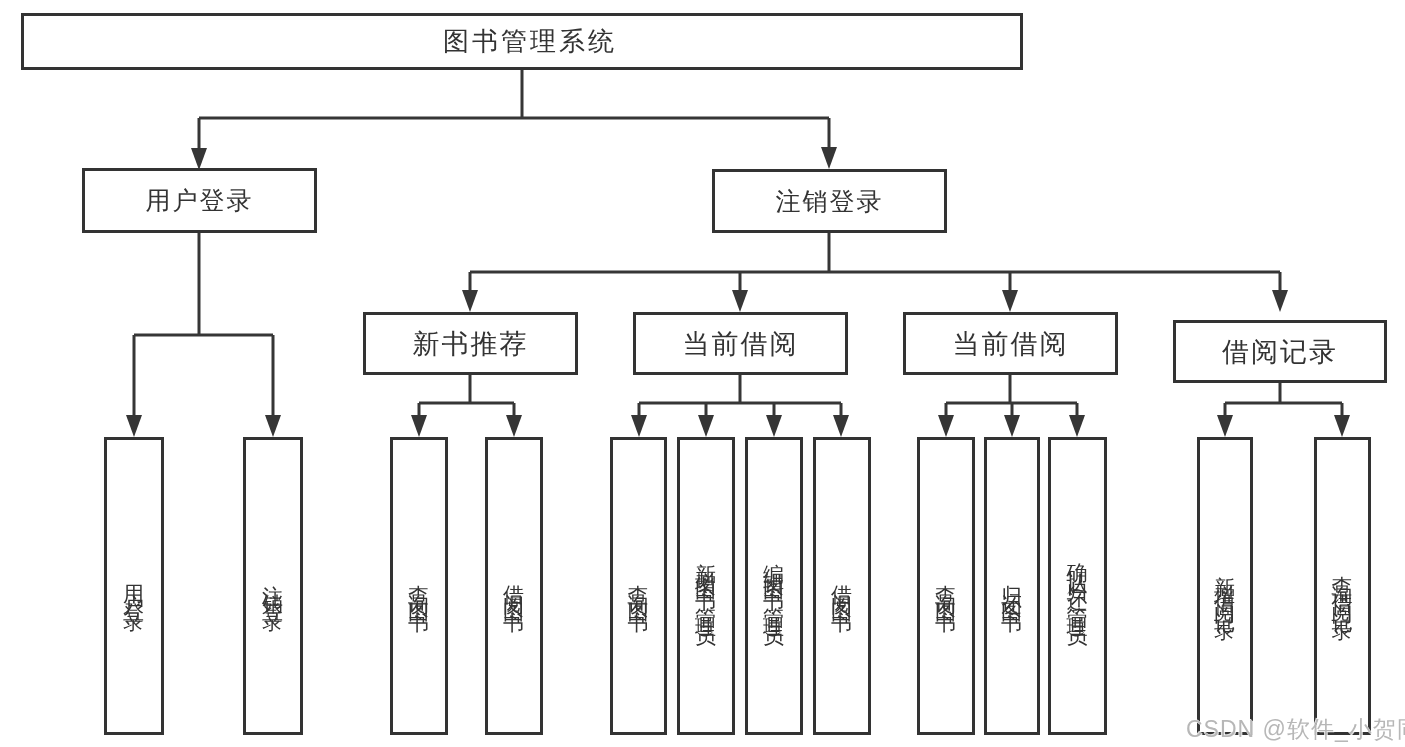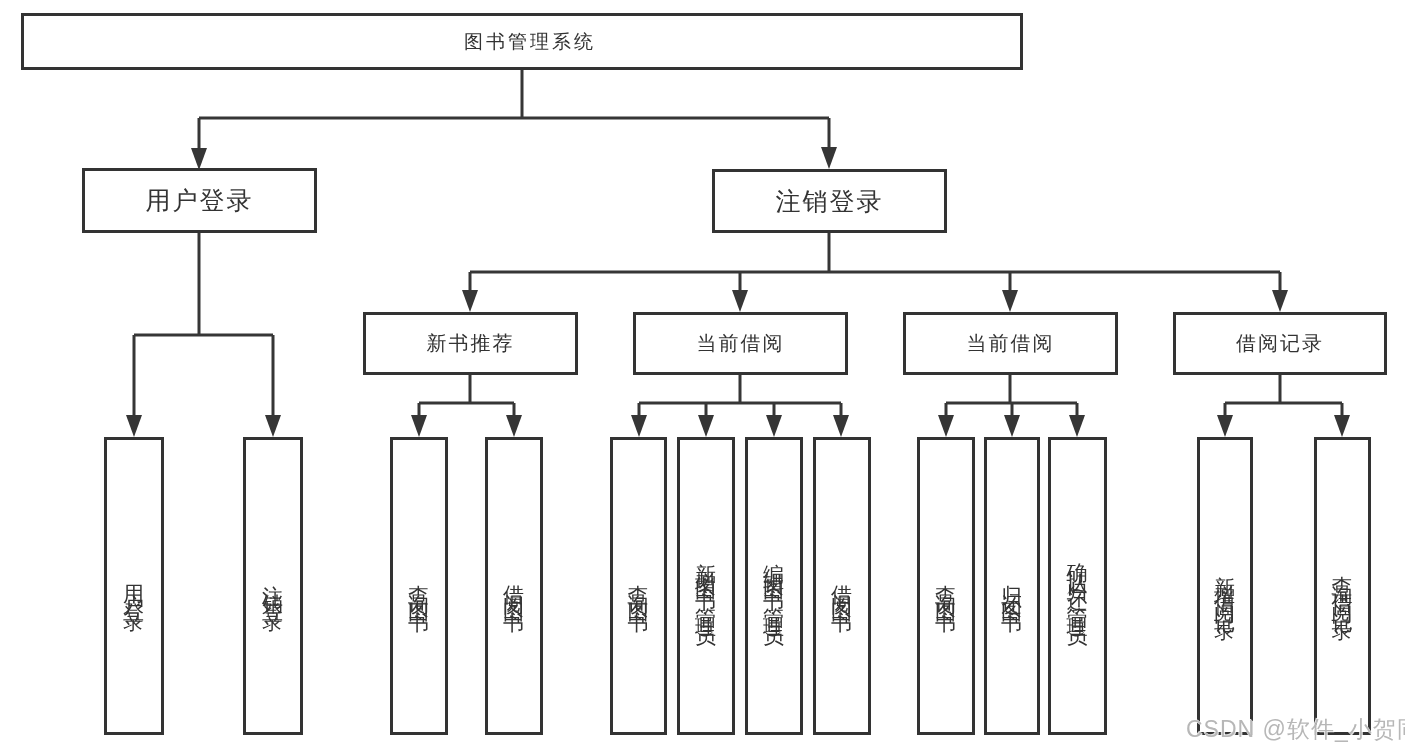--- a/index.html
+++ b/index.html
@@ -21,23 +21,23 @@
   .hbox {
     position: absolute;
     box-sizing: border-box;
     border: 3px solid #333333;
     background: #ffffff;
     display: flex;
     align-items: center;
     justify-content: center;
     color: #333333;
   }
-  .hbox.root  { font-size: 19px; letter-spacing: 3px; padding-left: 16px; }
+  .hbox.root  { font-size: 26px; letter-spacing: 3px; padding-left: 16px; }
   .hbox.lvl2  { font-size: 25px; letter-spacing: 2px; }
-  .hbox.lvl3  { font-size: 20px; letter-spacing: 2px; text-align: right; }
+  .hbox.lvl3  { font-size: 27px; letter-spacing: 2px; text-align: right; }
   .vbox {
     position: absolute;
     box-sizing: border-box;
     border: 3px solid #333333;
     background: #ffffff;
     display: flex;
     align-items: center;
     justify-content: center;
     color: #333333;
   }
@@ -126,21 +126,21 @@
 
     <div class="hbox lvl3" style="left:363px; top:312px; width:215px; height:63px;">
       <span>新书推荐</span>
     </div>
     <div class="hbox lvl3" style="left:633px; top:312px; width:215px; height:63px;">
       <span>当前借阅</span>
     </div>
     <div class="hbox lvl3" style="left:903px; top:312px; width:215px; height:63px;">
       <span>当前借阅</span>
     </div>
-    <div class="hbox lvl3" style="left:1173px; top:312px; width:214px; height:63px;">
+    <div class="hbox lvl3" style="left:1173px; top:320px; width:214px; height:63px;">
       <span>借阅记录</span>
     </div>
 
     <div class="vbox" style="left:104px; top:437px; width:60px; height:298px;">
       <span class="vtext">用户登录</span>
     </div>
     <div class="vbox" style="left:243px; top:437px; width:60px; height:298px;">
       <span class="vtext">注销登录</span>
     </div>
 

